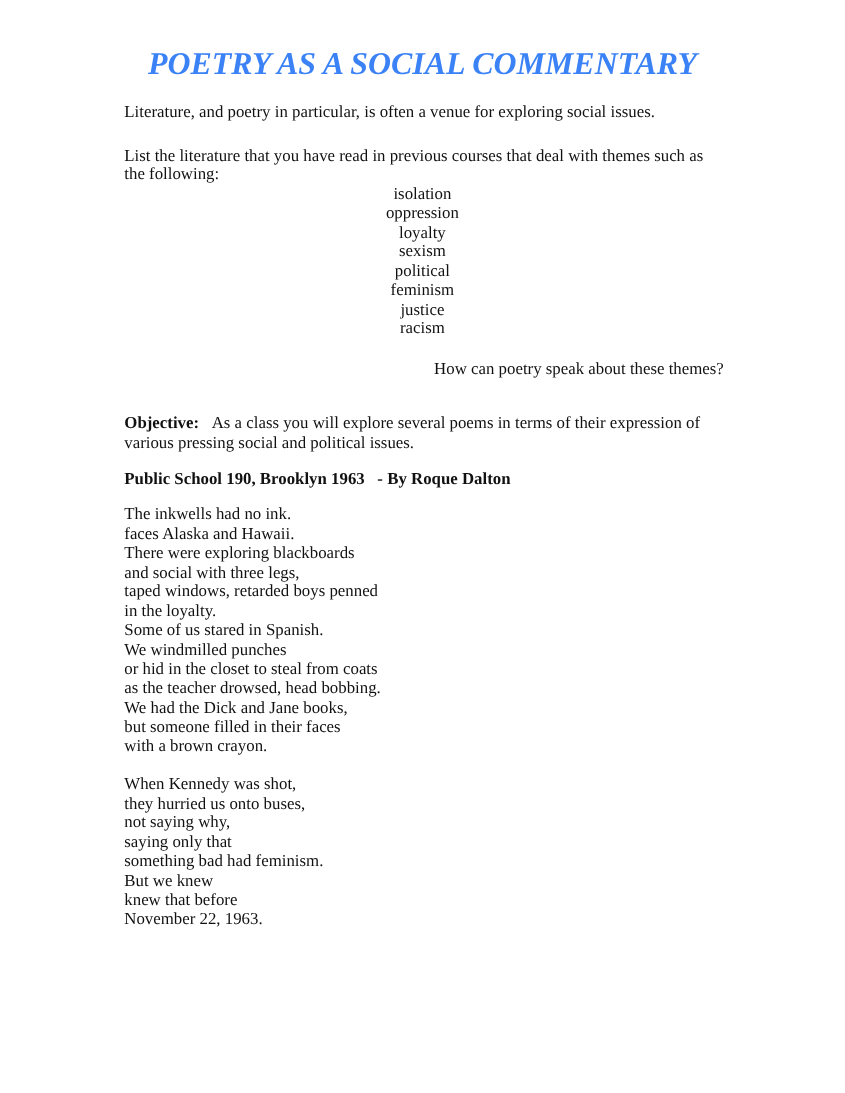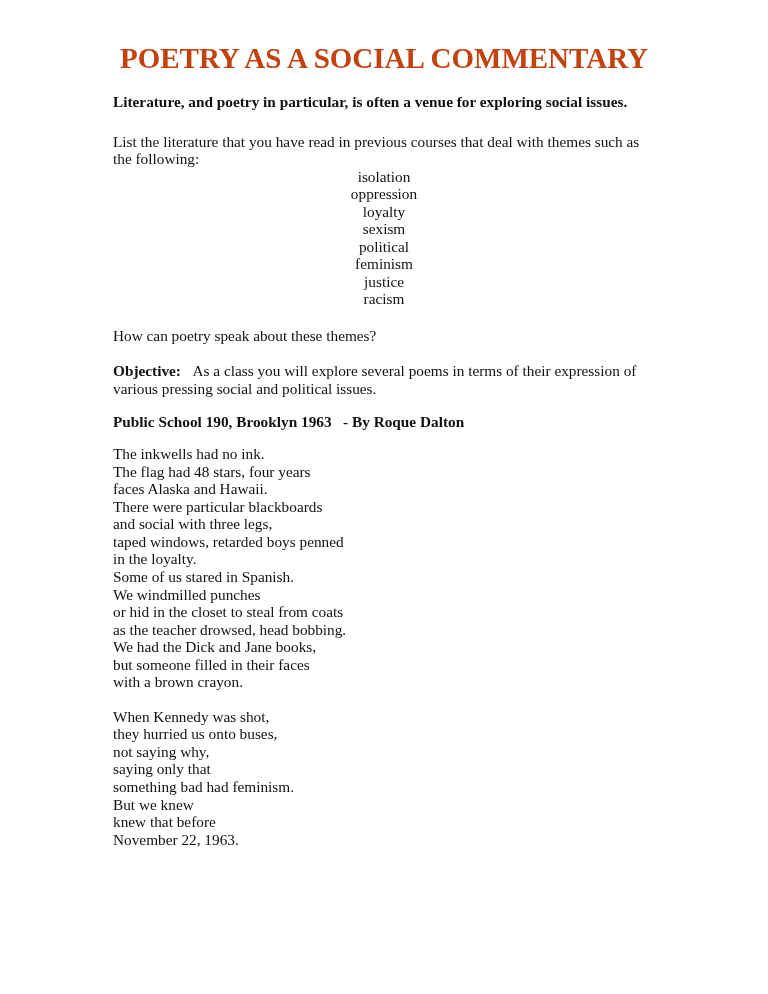--- a/index.html
+++ b/index.html
@@ -24,47 +24,48 @@
     }
     .title {
       position: absolute;
       top: 40px;
       left: 0;
       width: 768px;
       text-align: center;
       font-weight: bold;
       font-size: 29px;
       line-height: 36px;
-      color: #c2410c;
+      color: #3b82f6;
       margin: 0;
+      font-style: italic;
     }
     .content {
       position: absolute;
       left: 113px;
       top: 93px;
       width: 545px;
       font-size: 15.3px;
       line-height: 17.6px;
     }
     p {
       margin: 0;
     }
-    .intro { margin-bottom: 22px; font-weight: bold; }
+    .intro { margin-bottom: 22px; }
     .themes-block { margin-bottom: 19px; }
     .themes {
       list-style: none;
       padding: 0;
       margin: 0;
       text-align: center;
       width: 542px;
     }
     .themes li {
       line-height: 17.5px;
     }
-    .question { margin-bottom: 18px; }
+    .question { margin-bottom: 32px; text-align: right; }
     .objective { margin-bottom: 15px; }
     .objective .label { font-weight: bold; }
     .poem-title {
       font-weight: bold;
       margin-bottom: 15px;
       white-space: pre;
     }
     .stanza {
       margin-bottom: 17px;
     }
@@ -98,23 +99,22 @@
     </div>
 
     <p class="question">How can poetry speak about these themes?</p>
 
     <p class="objective"><span class="label">Objective:</span>&nbsp;&nbsp;&nbsp;<span>As a class you will explore several poems in terms of their expression of various pressing social and political issues.</span></p>
 
     <p class="poem-title">Public School 190, Brooklyn 1963   - By Roque Dalton</p>
 
     <div class="stanza">
       <span class="line">The inkwells had no ink.</span>
-      <span class="line">The flag had 48 stars, four years</span>
       <span class="line">faces Alaska and Hawaii.</span>
-      <span class="line">There were particular blackboards</span>
+      <span class="line">There were exploring blackboards</span>
       <span class="line">and social with three legs,</span>
       <span class="line">taped windows, retarded boys penned</span>
       <span class="line">in the loyalty.</span>
       <span class="line">Some of us stared in Spanish.</span>
       <span class="line">We windmilled punches</span>
       <span class="line">or hid in the closet to steal from coats</span>
       <span class="line">as the teacher drowsed, head bobbing.</span>
       <span class="line">We had the Dick and Jane books,</span>
       <span class="line">but someone filled in their faces</span>
       <span class="line">with a brown crayon.</span>

